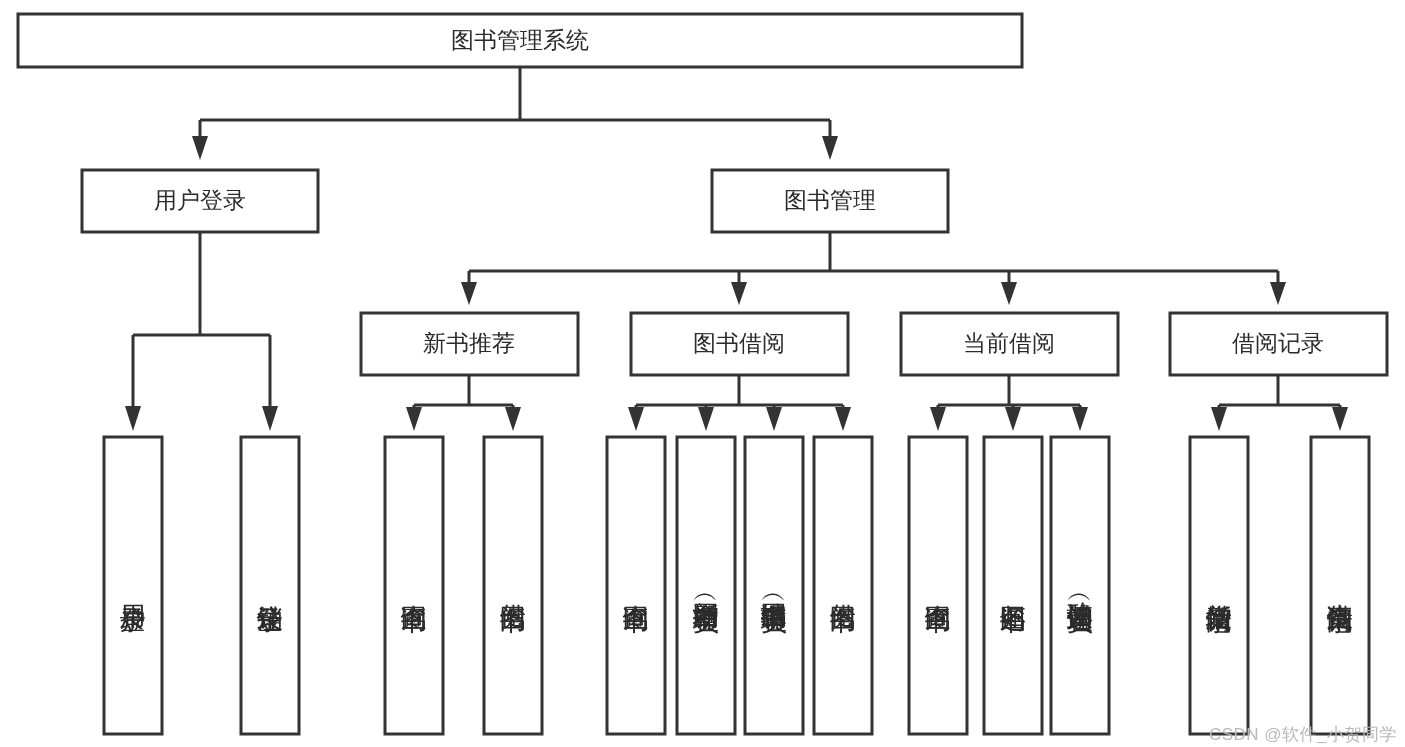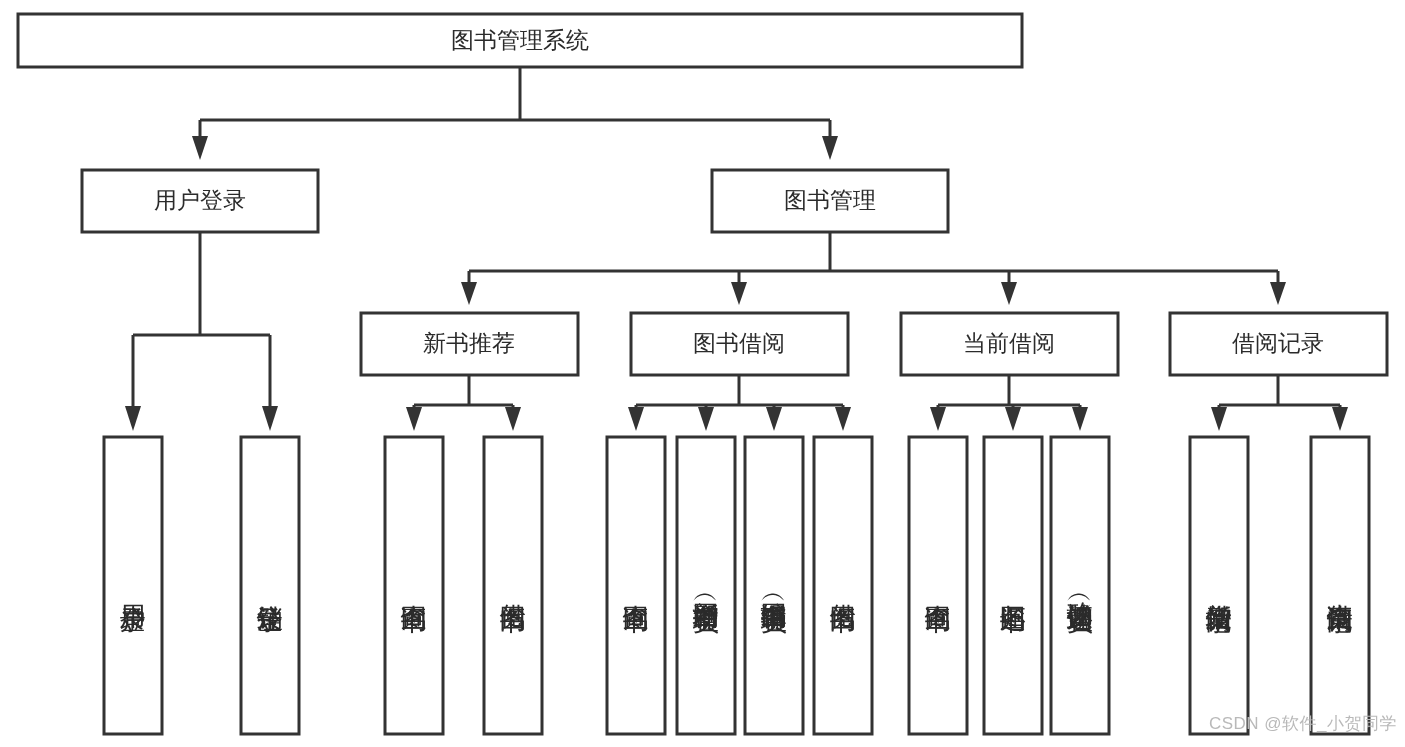--- a/index.html
+++ b/index.html
@@ -57,21 +57,21 @@
     line-height: 1.02;
     color: #2b2b2b;
     letter-spacing: 1px;
     text-align: center;
     white-space: nowrap;
     pointer-events: none;
   }
   .watermark {
     position: absolute;
     right: 8px;
-    bottom: 12px;
+    bottom: 1px;
     font-family: "Liberation Sans", "DejaVu Sans", sans-serif;
     font-size: 17px;
     color: #b9b9b9;
     letter-spacing: 0.5px;
     white-space: nowrap;
   }
 </style>
 </head>
 <body>
 

